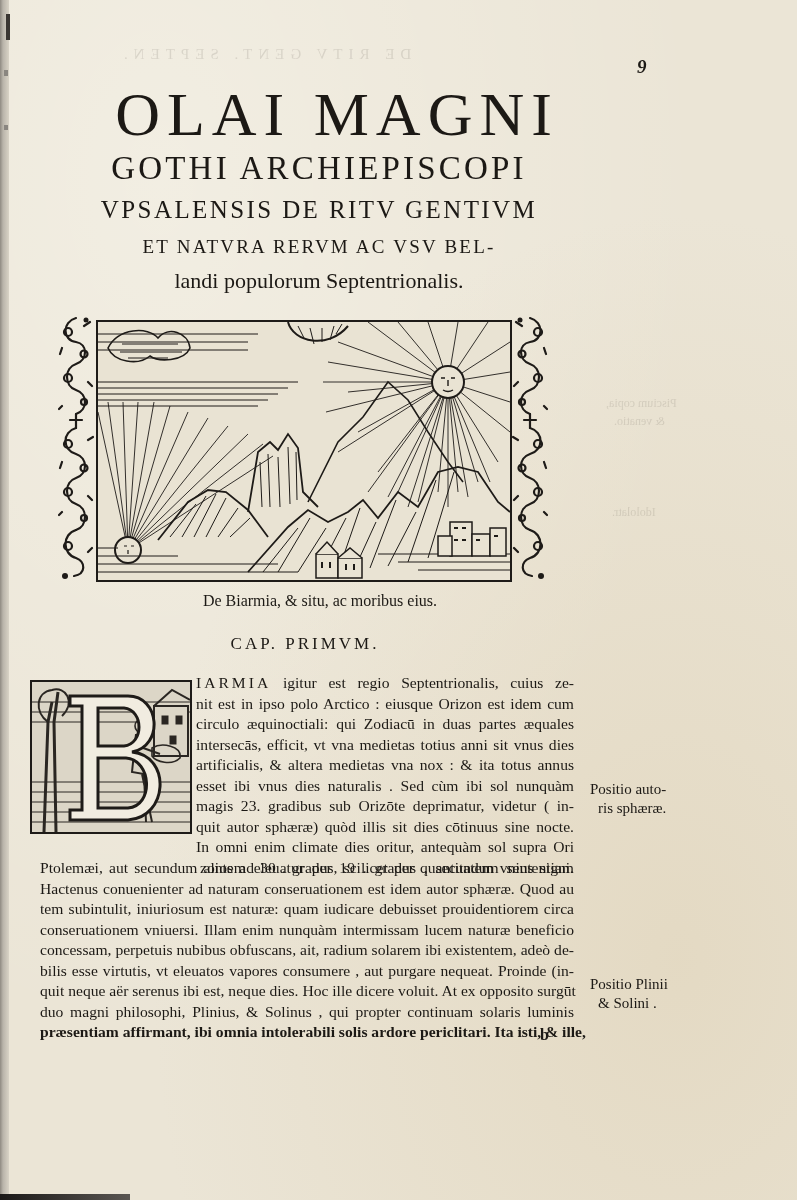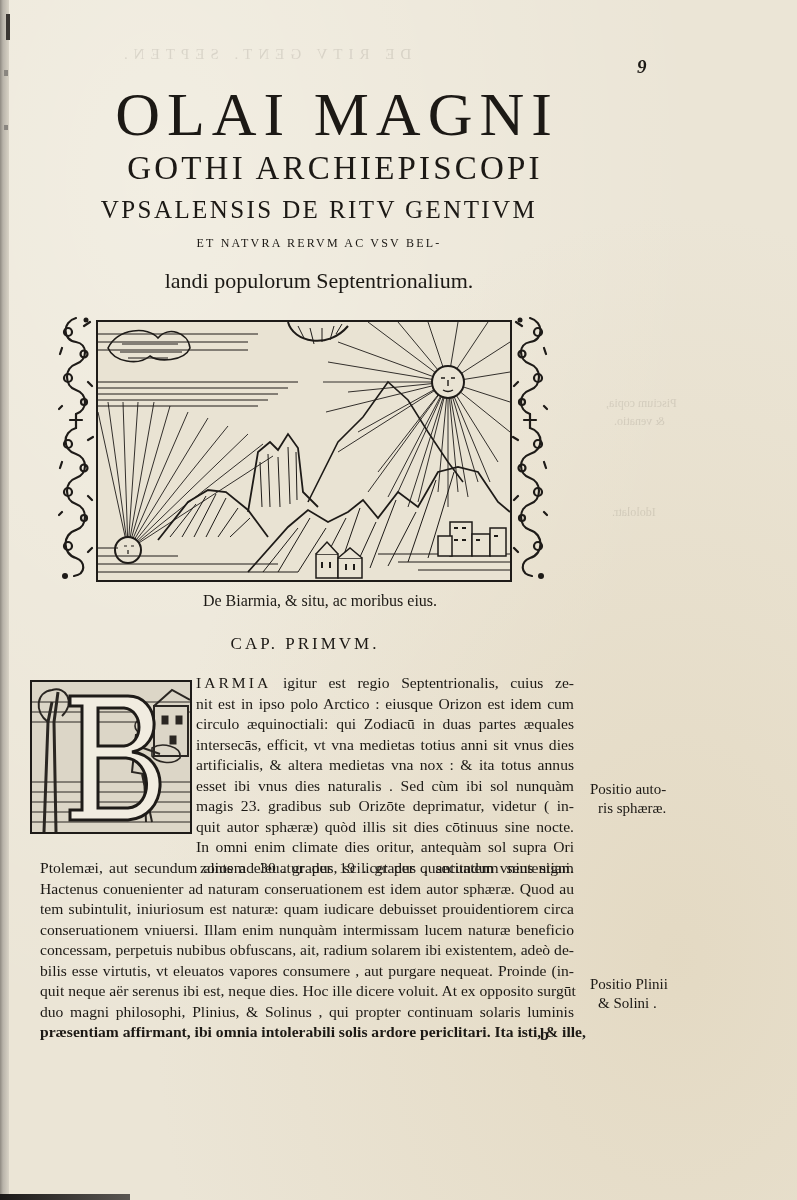--- a/index.html
+++ b/index.html
@@ -63,23 +63,23 @@
       width: 610px;
     }
     .t-line {
       position: absolute;
       left: 0;
       width: 610px;
       text-align: center;
       white-space: nowrap;
     }
     .t1 { top: 79px; font-size: 62px; letter-spacing: 7px; left: 0; padding-left: 32px; }
-    .t2 { top: 150px; font-size: 33px; letter-spacing: 3.2px; padding-left: 30px; }
+    .t2 { top: 150px; font-size: 33px; letter-spacing: 3.2px; padding-left: 14px; }
     .t3 { top: 196px; font-size: 25px; letter-spacing: 2.4px; padding-left: 14px; }
-    .t4 { top: 236px; font-size: 12px; letter-spacing: 2.2px; padding-left: 14px; }
+    .t4 { top: 236px; font-size: 19px; letter-spacing: 2.2px; padding-left: 14px; }
     .t5 { top: 268px; font-size: 22px; letter-spacing: 0px; padding-left: 14px; }
 
     .woodcut-wrap {
       position: absolute;
       left: 58px; top: 312px;
       width: 512px; height: 270px;
     }
     .woodcut {
       position: absolute;
       left: 38px; top: 8px;
@@ -172,21 +172,21 @@
   <div class="bleed" style="left:614px;top:414px;font-size:12px;letter-spacing:0;">&amp; venatio.</div>
   <div class="bleed" style="left:612px;top:505px;font-size:12px;letter-spacing:0;">Idololatr.</div>
 
   <div class="folio">9</div>
 
   <div class="title-block">
     <div class="t-line t1">OLAI MAGNI</div>
     <div class="t-line t2">GOTHI ARCHIEPISCOPI</div>
     <div class="t-line t3">VPSALENSIS DE RITV GENTIVM</div>
     <div class="t-line t4">ET NATVRA RERVM AC VSV BEL-</div>
-    <div class="t-line t5">landi populorum Septentrionalium.</div>
+    <div class="t-line t5">landi populorum Septentrionalis.</div>
   </div>
 
   <div class="woodcut-wrap">
     <svg class="border-orn border-left" viewBox="0 0 36 270" width="36" height="270">
       <g fill="none" stroke="#1e1b18" stroke-width="2.2" stroke-linecap="round">
         <path d="M18 6 C4 10,4 28,18 30 C30 32,30 48,18 52 C6 56,6 74,18 78 C30 82,30 98,18 102"></path>
         <path d="M18 102 L18 116 M12 108 L24 108"></path>
         <path d="M18 116 C4 120,4 138,18 142 C30 146,30 162,18 166 C6 170,6 188,18 192 C30 196,30 214,18 218"></path>
         <path d="M18 218 C4 222,4 242,18 246 C28 250,28 262,16 264"></path>
         <circle cx="10" cy="20" r="4"></circle>

